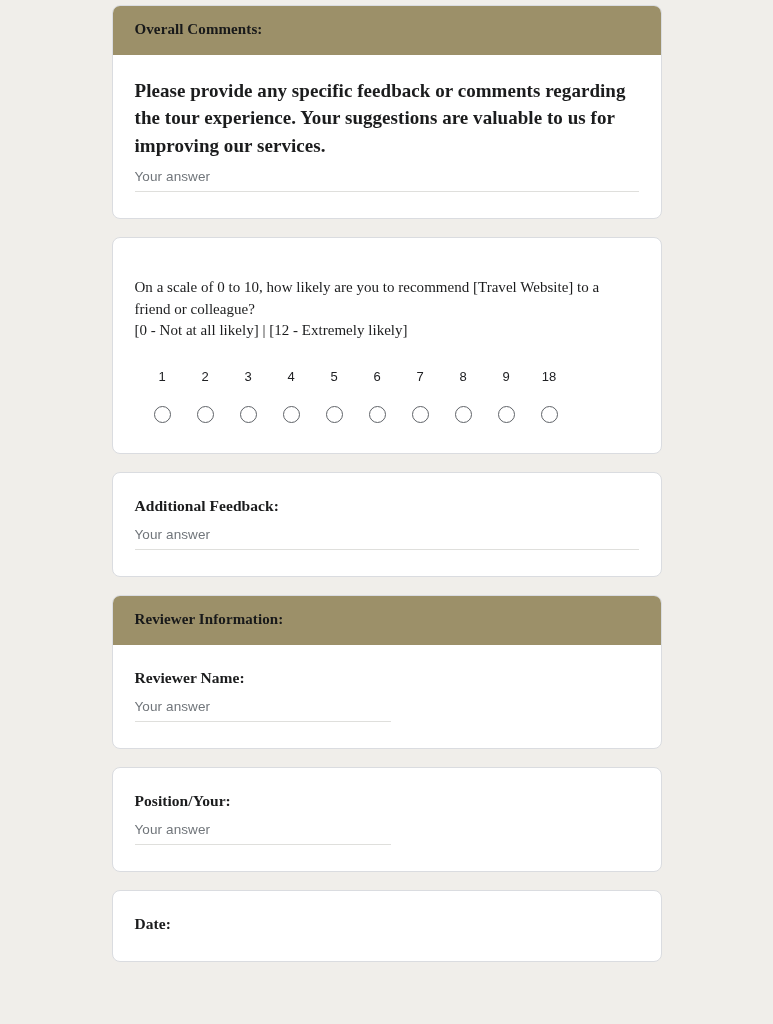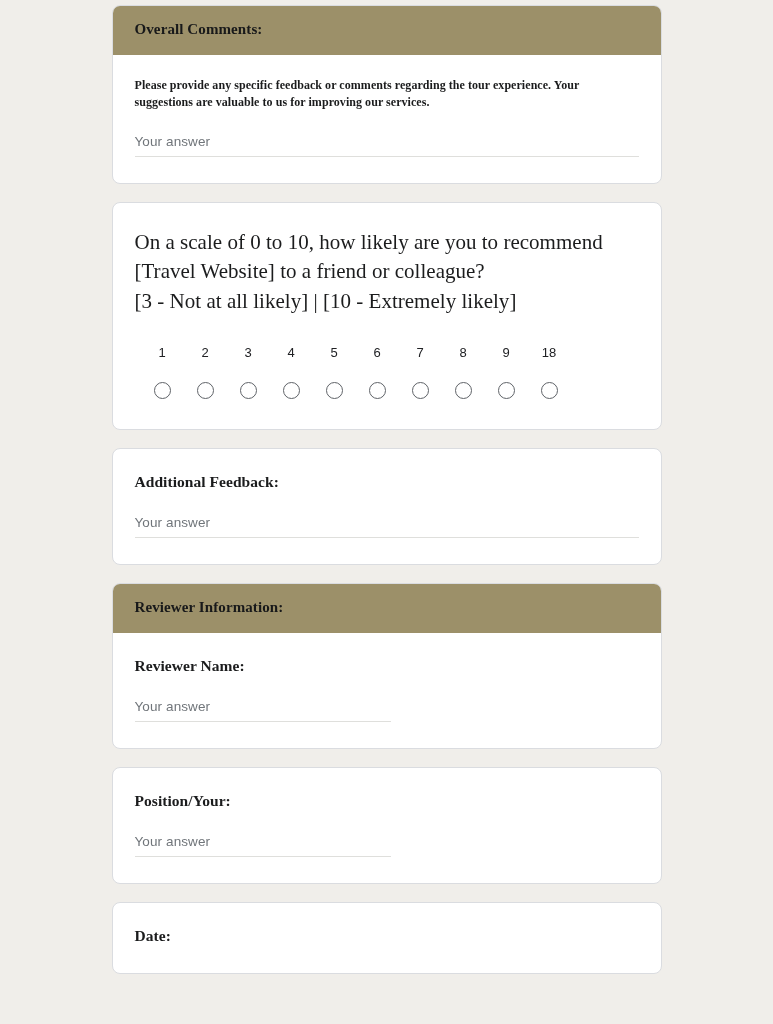--- a/index.html
+++ b/index.html
@@ -50,35 +50,35 @@
 
   .q-title {
     font-family: "Liberation Serif", serif;
     font-weight: bold;
     font-size: 15.5px;
     color: #1b1c1d;
     line-height: 1.42;
     letter-spacing: 0.05px;
   }
   .q-title.big {
-    font-size: 12px;
+    font-size: 19px;
     line-height: 1.45;
   }
   .q-desc {
     font-family: "Liberation Serif", serif;
-    font-size: 21px;
+    font-size: 15px;
     color: #1b1c1d;
     line-height: 1.42;
-    margin-top: 3px;
+    margin-top: 17px;
     letter-spacing: 0.02px;
   }
   .q-desc .range-line { display: block; }
 
   .answer-line {
-    margin-top: 22px;
+    margin-top: 10px;
   }
   .answer-line .placeholder {
     font-family: "Liberation Sans", sans-serif;
     font-size: 13.5px;
     color: #70757a;
     padding-bottom: 7px;
     display: block;
     letter-spacing: 0.1px;
   }
   .answer-underline {
@@ -134,21 +134,21 @@
         <span class="placeholder">Your answer</span>
         <div class="answer-underline"></div>
       </div>
     </div>
   </div>
 
   <div class="card">
     <div class="card-body">
       <div class="q-desc">
         <span>On a scale of 0 to 10, how likely are you to recommend [Travel Website] to a friend or colleague?</span>
-        <span class="range-line">[3 - Not at all likely] | [10 - Extremely likely]</span>
+        <span class="range-line">[0 - Not at all likely] | [12 - Extremely likely]</span>
       </div>
 
       <div class="scale-wrap">
         <div class="scale-row labels">
           <div class="scale-cell"><span class="scale-num">1</span></div>
           <div class="scale-cell"><span class="scale-num">2</span></div>
           <div class="scale-cell"><span class="scale-num">3</span></div>
           <div class="scale-cell"><span class="scale-num">4</span></div>
           <div class="scale-cell"><span class="scale-num">5</span></div>
           <div class="scale-cell"><span class="scale-num">6</span></div>

